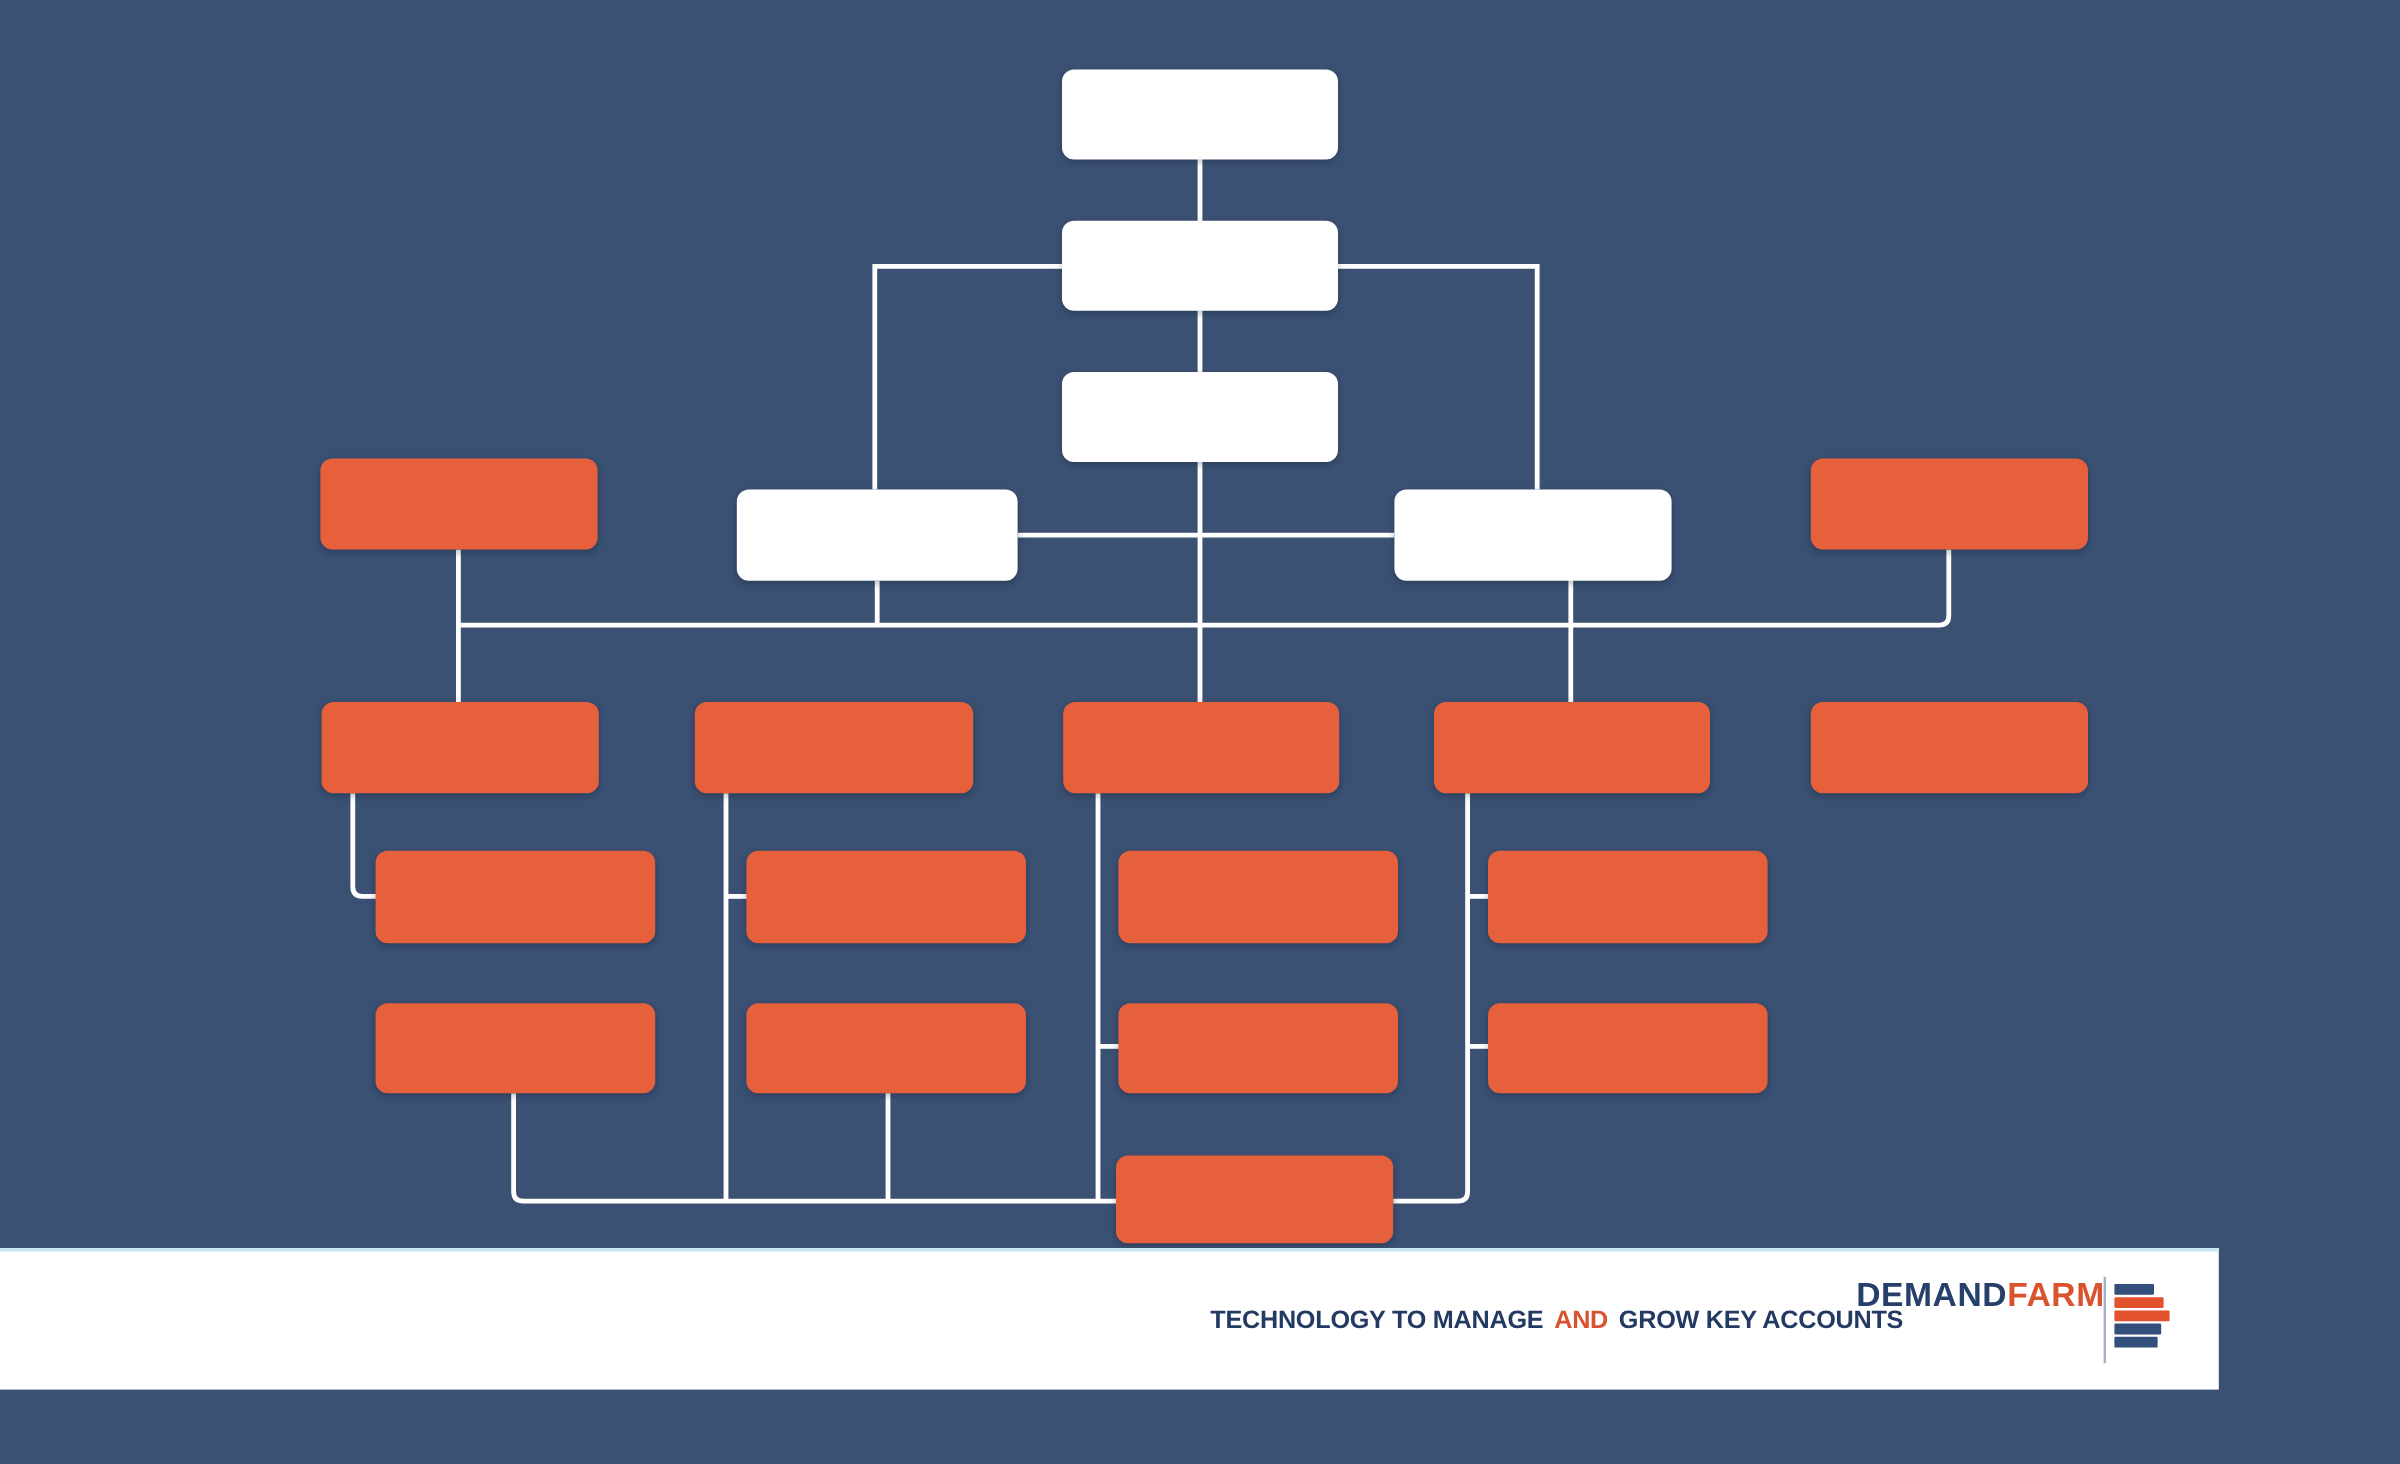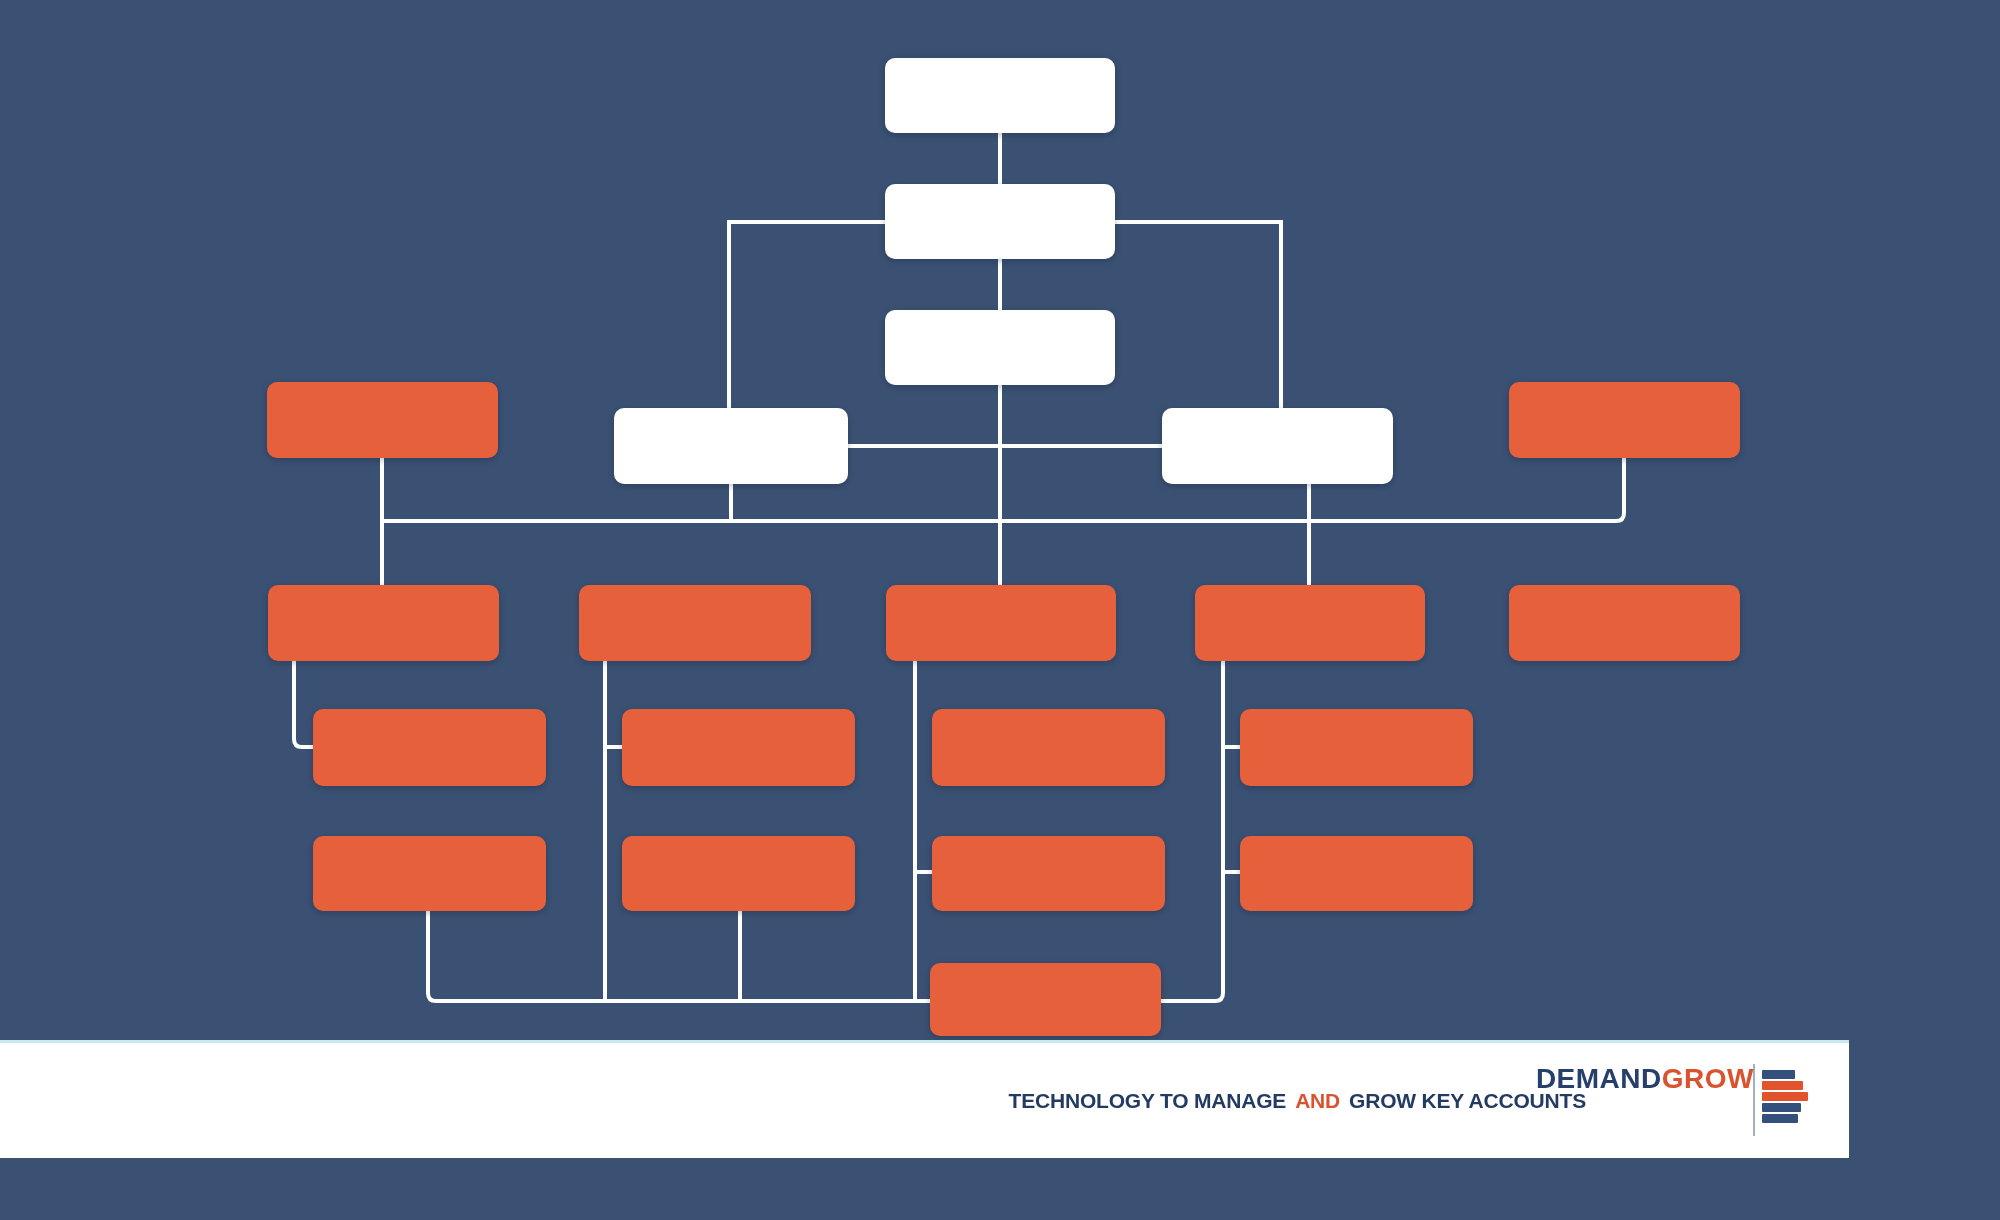--- a/index.html
+++ b/index.html
@@ -117,21 +117,21 @@
 
     <div id="tagline" style="color: rgb(35, 59, 99);">
       <span>TECHNOLOGY TO MANAGE</span><span class="emph" style="color: rgb(217, 84, 46);">AND</span><span>GROW KEY ACCOUNTS</span>
     </div>
 
     <div id="divider" style="background: rgb(163, 175, 194);"></div>
 
     <div id="logo">
       <div id="logo-text">
         <span id="logo-line1" style="color: rgb(39, 64, 107);">DEMAND</span>
-        <span id="logo-line2" style="color: rgb(217, 84, 46);">GROW</span>
+        <span id="logo-line2" style="color: rgb(217, 84, 46);">FARM</span>
       </div>
       <div id="logo-bars">
 
       <div class="logo-bar" style="width: 33px; background: rgb(51, 80, 124);"></div>
           <div class="logo-bar" style="width: 41px; background: rgb(226, 83, 45);"></div>
           <div class="logo-bar" style="width: 46px; background: rgb(226, 83, 45);"></div>
           <div class="logo-bar" style="width: 39px; background: rgb(51, 80, 124);"></div>
           <div class="logo-bar" style="width: 36px; background: rgb(51, 80, 124);"></div>
         </div>
     </div>

